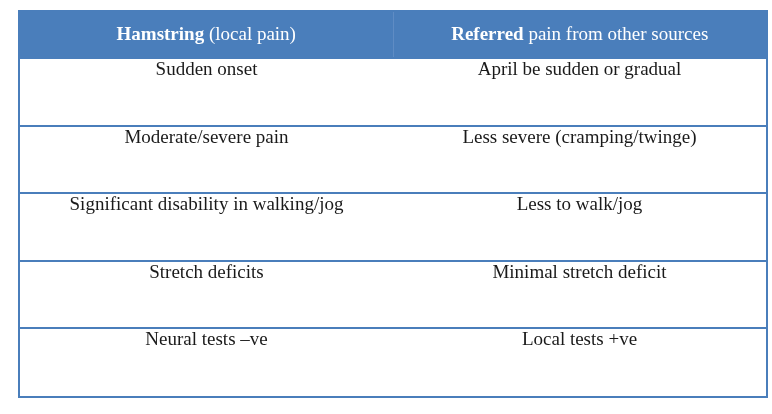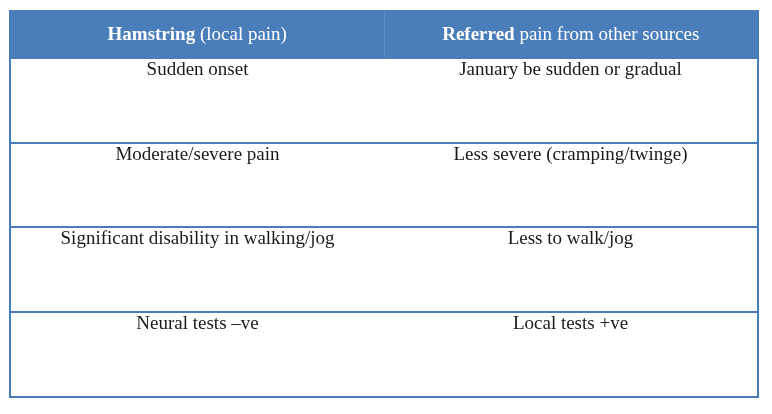--- a/index.html
+++ b/index.html
@@ -17,21 +17,21 @@
   .page {
     position: relative;
     width: 772px;
     height: 414px;
     background: #ffffff;
     box-sizing: border-box;
   }
 
   .table-wrap {
     position: absolute;
-    left: 9px;
+    left: 18px;
     top: 10px;
     width: 750px;
     height: 388px;
     box-sizing: border-box;
     border: 2px solid #4a7ebb;
     background: #ffffff;
   }
 
   .comparison-table {
     width: 100%;
@@ -99,29 +99,33 @@
             <span class="head-strong">Hamstring</span><span> (local pain)</span>
           </th>
           <th class="head-cell">
             <span class="head-strong">Referred</span><span> pain from other sources</span>
           </th>
         </tr>
       </thead>
       <tbody>
         <tr class="data-row">
           <td class="data-cell">Sudden onset</td>
-          <td class="data-cell">January be sudden or gradual</td>
+          <td class="data-cell">April be sudden or gradual</td>
         </tr>
         <tr class="data-row">
           <td class="data-cell">Moderate/severe pain</td>
           <td class="data-cell">Less severe (cramping/twinge)</td>
         </tr>
         <tr class="data-row">
           <td class="data-cell">Significant disability in walking/jog</td>
           <td class="data-cell">Less to walk/jog</td>
+        </tr>
+        <tr class="data-row">
+          <td class="data-cell">Stretch deficits</td>
+          <td class="data-cell">Minimal stretch deficit</td>
         </tr>
         <tr class="data-row">
           <td class="data-cell">Neural tests –ve</td>
           <td class="data-cell">Local tests +ve</td>
         </tr>
       </tbody>
     </table>
   </div>
 </div>
 

